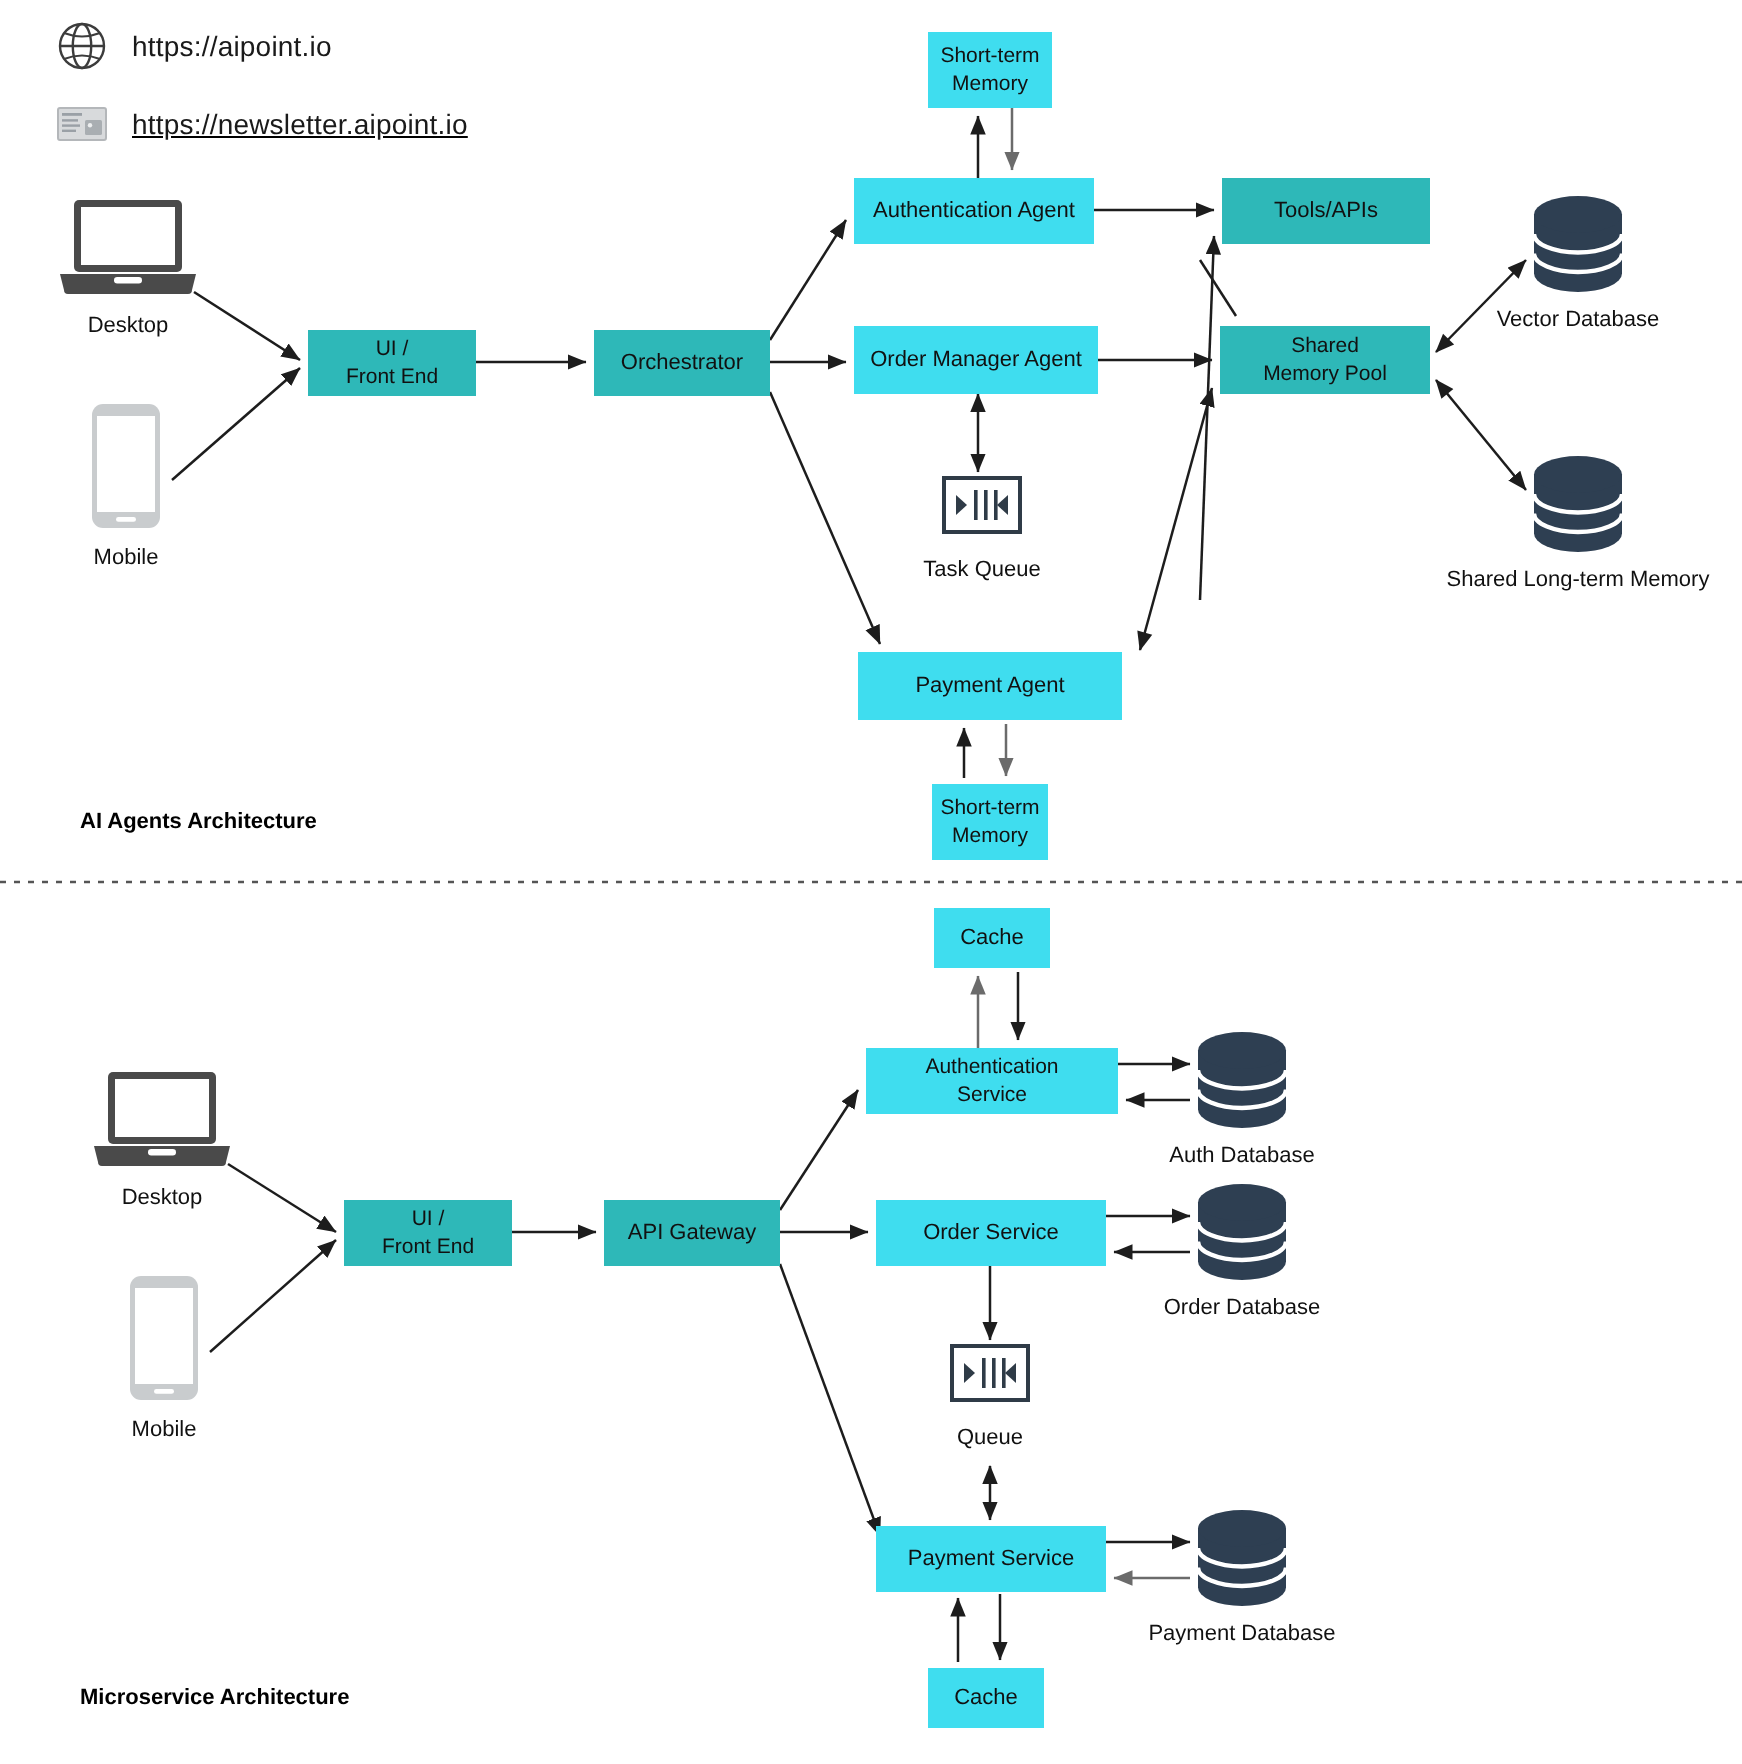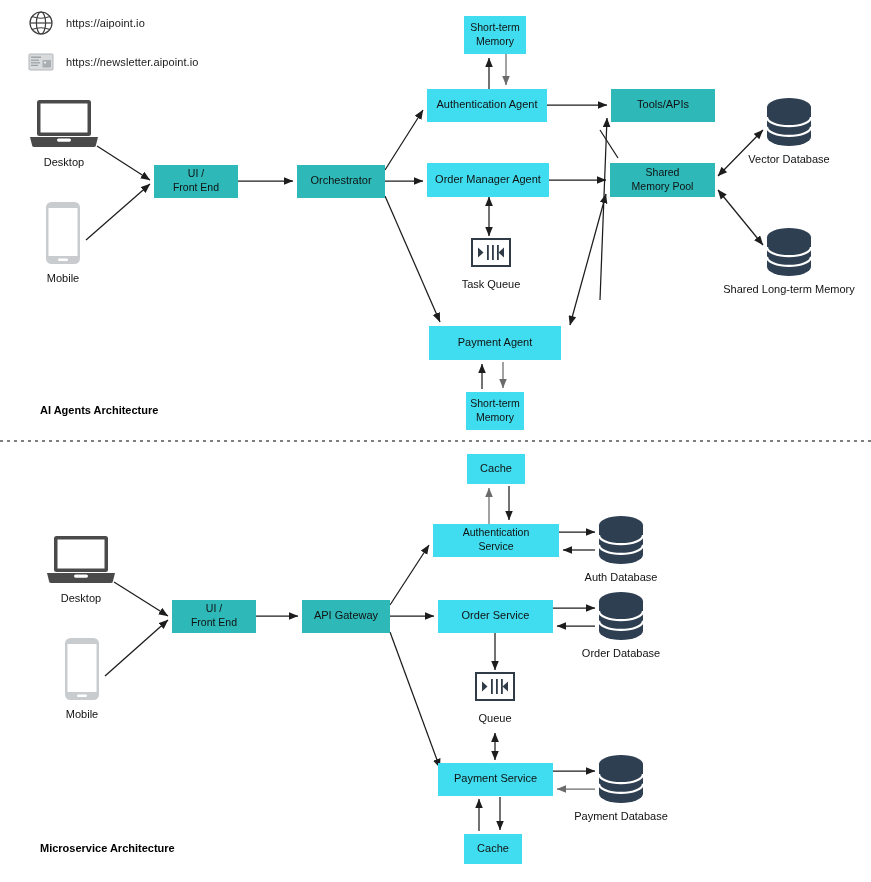--- a/index.html
+++ b/index.html
@@ -23,27 +23,27 @@
     display: flex;
     align-items: center;
     gap: 10px;
   }
   .link-row .glyph {
     width: 30px; height: 30px;
     display: flex; align-items: center; justify-content: center;
     flex: 0 0 30px;
   }
   .link-row .link-text {
-    font-size: 11px;
+    font-size: 14px;
     color: #1a1a1a;
     letter-spacing: 0.1px;
     white-space: nowrap;
   }
   #link-globe  { left: 26px; top: 8px; }
-  #link-news   { left: 26px; top: 47px; }
+  #link-news   { left: 26px; top: 47px; text-decoration: underline; }
 
   
   svg.diagram {
     position: absolute;
     left: 0; top: 0;
     width: 871px; height: 882px;
   }
   .nodelabel {
     font-family: "Liberation Sans", sans-serif;
     font-size: 11px;

